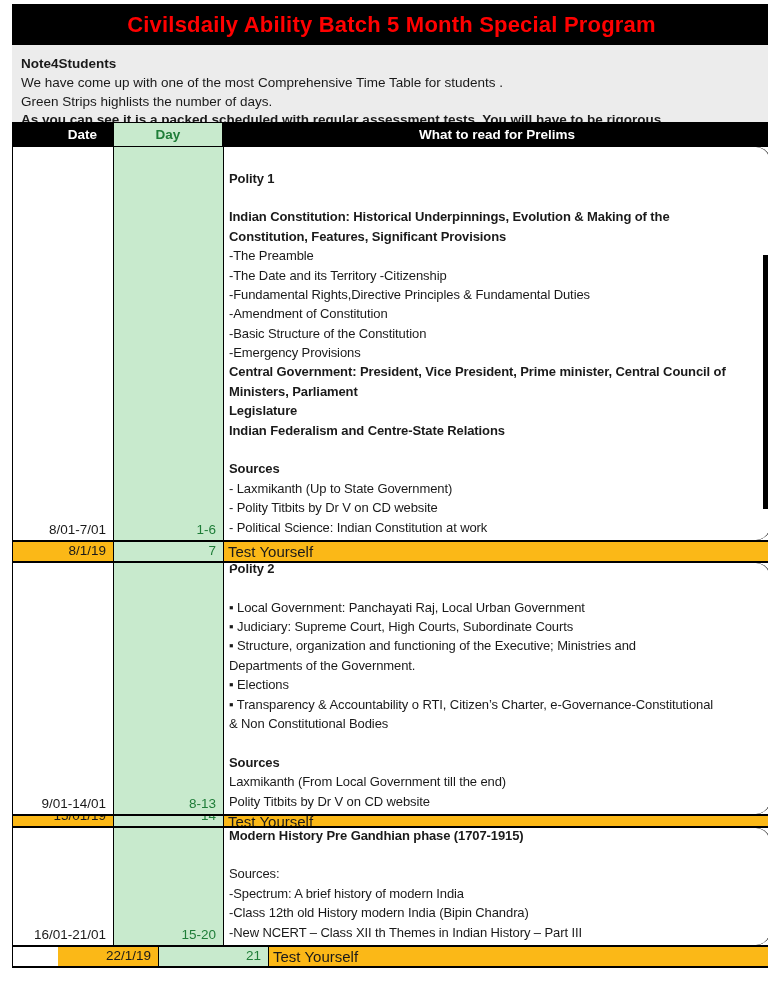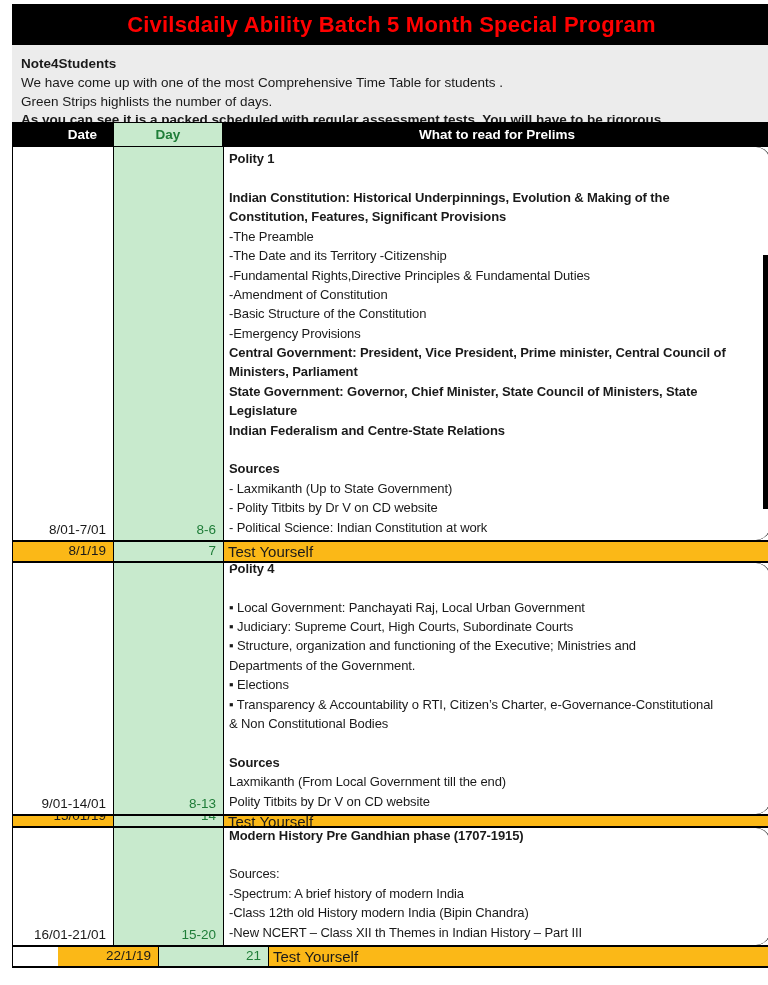--- a/index.html
+++ b/index.html
@@ -131,54 +131,53 @@
 
     <div class="thead">
       <div class="td date-col">Date</div>
       <div class="td day-col">Day</div>
       <div class="td content-col">What to read for Prelims</div>
     </div>
 
     <div class="rows">
         <div class="trow content" style="height: 393px;">
           <div class="td date-col">8/01-7/01</div>
-          <div class="td day-col">8-6</div>
+          <div class="td day-col">1-6</div>
           <div class="td content-col topic-cell">
             <div class="line bold">Polity 1</div>
             <div class="line">&nbsp;</div>
             <div class="line bold">Indian Constitution: Historical Underpinnings, Evolution &amp; Making of the</div>
             <div class="line bold">Constitution, Features, Significant Provisions</div>
             <div class="line">-The Preamble</div>
             <div class="line">-The Date and its Territory -Citizenship</div>
             <div class="line">-Fundamental Rights,Directive Principles &amp; Fundamental Duties</div>
             <div class="line">-Amendment of Constitution</div>
             <div class="line">-Basic Structure of the Constitution</div>
             <div class="line">-Emergency Provisions</div>
             <div class="line bold">Central Government: President, Vice President, Prime minister, Central Council of</div>
             <div class="line bold">Ministers, Parliament</div>
-            <div class="line bold">State Government: Governor, Chief Minister, State Council of Ministers, State</div>
             <div class="line bold">Legislature</div>
             <div class="line bold">Indian Federalism and Centre-State Relations</div>
             <div class="line">&nbsp;</div>
             <div class="line bold">Sources</div>
             <div class="line">- Laxmikanth (Up to State Government)</div>
             <div class="line">- Polity Titbits by Dr V on CD website</div>
             <div class="line">- Political Science: Indian Constitution at work</div>
           </div>
         </div>
         <div class="trow test" style="height: 23px;">
           <div class="td date-col">8/1/19</div>
           <div class="td day-col">7</div>
           <div class="td content-col test-label-cell">Test Yourself</div>
         </div>
         <div class="trow content" style="height: 251px;">
           <div class="td date-col">9/01-14/01</div>
           <div class="td day-col">8-13</div>
           <div class="td content-col topic-cell">
-            <div class="line bold">Polity 4</div>
+            <div class="line bold">Polity 2</div>
             <div class="line">&nbsp;</div>
             <div class="line">▪ Local Government: Panchayati Raj, Local Urban Government</div>
             <div class="line">▪ Judiciary: Supreme Court, High Courts, Subordinate Courts</div>
             <div class="line">▪ Structure, organization and functioning of the Executive; Ministries and</div>
             <div class="line">Departments of the Government.</div>
             <div class="line">▪ Elections</div>
             <div class="line">▪ Transparency &amp; Accountability o RTI, Citizen’s Charter, e-Governance-Constitutional</div>
             <div class="line">&amp; Non Constitutional Bodies</div>
             <div class="line">&nbsp;</div>
             <div class="line bold">Sources</div>

